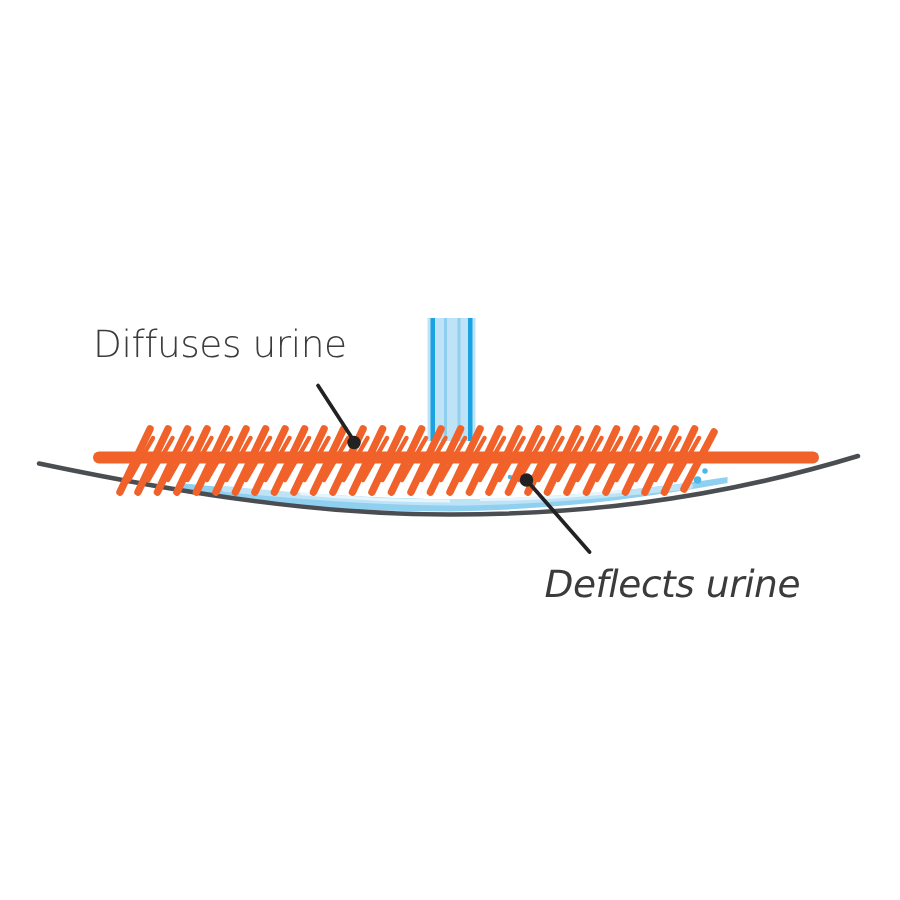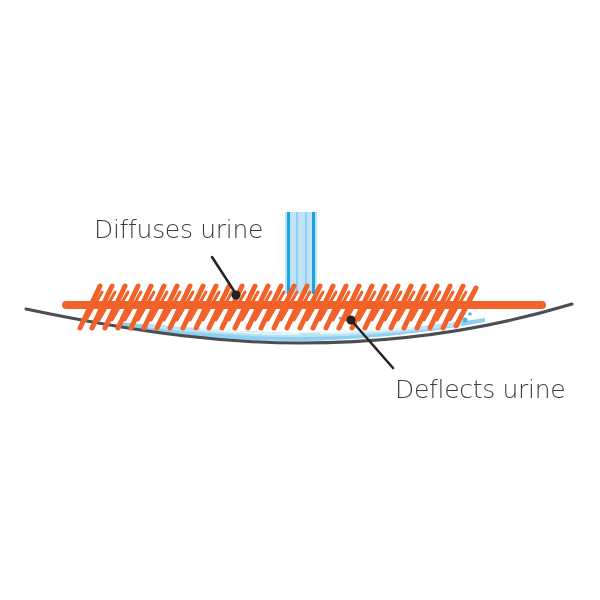--- a/index.html
+++ b/index.html
@@ -6,24 +6,23 @@
     .canvas { position: relative; width: 600px; height: 600px; overflow: hidden; background: #ffffff; }
     svg { position: absolute; left: 0; top: 0; }
     .label {
       position: absolute;
       font-family: "DejaVu Sans", sans-serif;
       font-weight: 300;
       color: #3b3b3b;
       font-size: 25px;
       letter-spacing: -0.3px;
       white-space: nowrap;
-      margin-left: 32px;
     }
     .label-diffuses { left: 62px; top: 215px; }
-    .label-deflects { left: 363px; top: 375px; }
+    .label-deflects { left: 363px; top: 375px; font-style: italic; }
   </style>
 </head>
 <body>
 
 <div class="canvas">
   <svg width="600" height="600" viewBox="0 0 600 600">
 
     <g>
       <path d="M120,322 C200,330 260,332 300,333 C360,333 420,328 485,318 L485,322 C420,334 360,340 300,341 C240,341 180,337 120,328 Z" fill="#8fd0f0"></path>
       <path d="M150,326 C220,333 270,335 300,335 C350,335 400,331 460,324" fill="none" stroke="#bfe3f6" stroke-width="4" stroke-linecap="round"></path>

